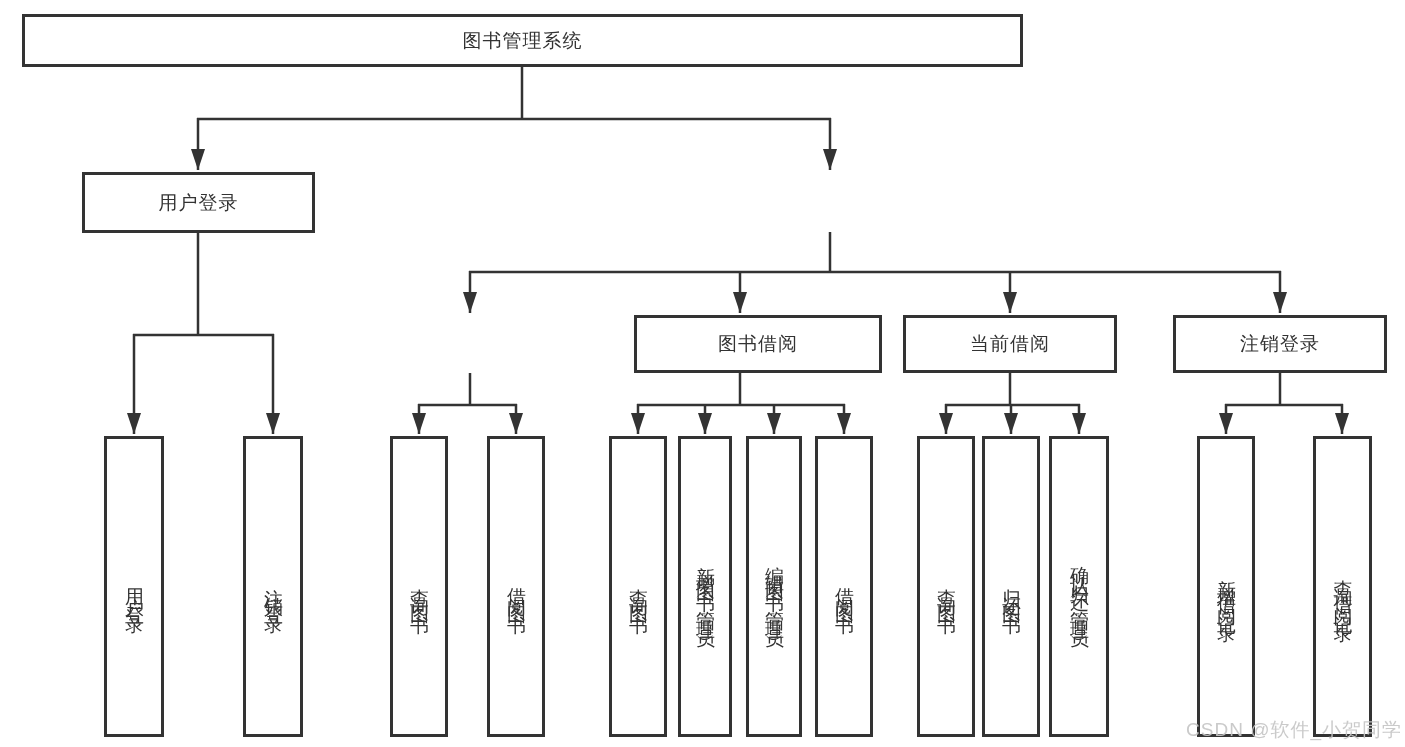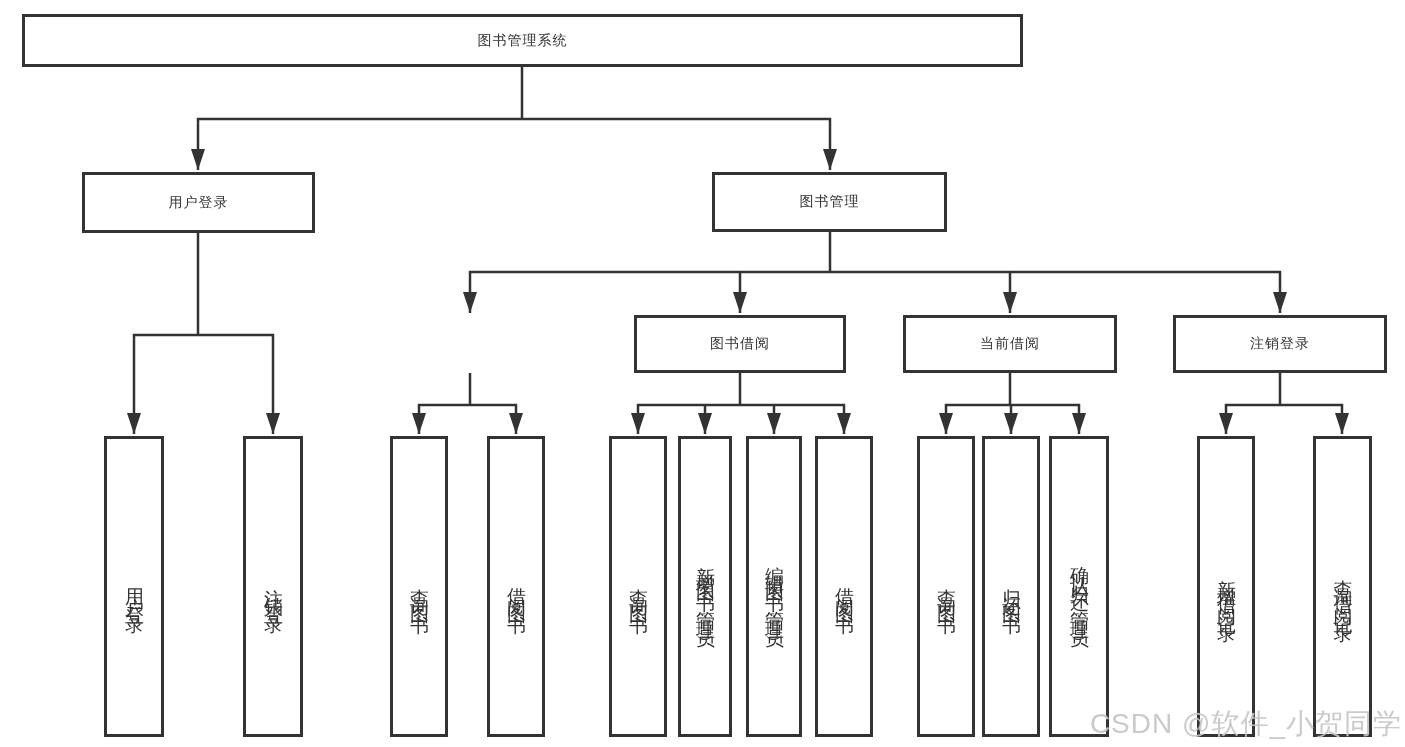--- a/index.html
+++ b/index.html
@@ -20,34 +20,34 @@
     position: absolute;
     box-sizing: border-box;
     background: #ffffff;
     border: 3px solid #333333;
     color: #333333;
     display: flex;
     align-items: center;
     justify-content: center;
     text-align: center;
   }
-  .node.h { font-size: 14px; letter-spacing: 1px; }
+  .node.h { font-size: 19px; letter-spacing: 1px; }
   .node.v { font-size: 19px; }
   .node.v .vtext {
     writing-mode: vertical-lr;
     text-orientation: mixed;
     letter-spacing: 9px;
     line-height: 1.1;
     padding-top: 9px; 
   }
   .watermark {
     position: absolute;
     right: 3px;
     bottom: 4px;
-    font-size: 28px;
+    font-size: 19px;
     letter-spacing: 1px;
     color: rgba(198, 198, 198, 0.92);
     z-index: 5;
     white-space: nowrap;
   }
 </style>
 </head>
 <body>
 
 <div class="stage">
@@ -98,23 +98,22 @@
       <line x1="1280" y1="373" x2="1280" y2="406"></line>
       <line x1="1225" y1="405" x2="1343" y2="405"></line>
       <line x1="1226" y1="404" x2="1226" y2="434" marker-end="url(#arrow)"></line>
       <line x1="1342" y1="404" x2="1342" y2="434" marker-end="url(#arrow)"></line>
     </g>
   </svg>
 
   <div class="node h" style="left:22px; top:14px; width:1001px; height:53px;">图书管理系统</div>
 
   <div class="node h" style="left:82px; top:172px; width:233px; height:61px;">用户登录</div>
-  <div class="node h" style="left:712px; top:172px; width:235px; height:60px;">图书管理</div>
 
-  <div class="node h" style="left:634px; top:315px; width:212px; height:58px;">图书借阅</div>
+  <div class="node h" style="left:634px; top:315px; width:248px; height:58px;">图书借阅</div>
   <div class="node h" style="left:903px; top:315px; width:214px; height:58px;">当前借阅</div>
   <div class="node h" style="left:1173px; top:315px; width:214px; height:58px;">注销登录</div>
 
   <div class="node v" style="left:104px; top:436px; width:60px; height:301px;">
     <span class="vtext">用户登录</span>
   </div>
   <div class="node v" style="left:243px; top:436px; width:60px; height:301px;">
     <span class="vtext">注销登录</span>
   </div>
 

